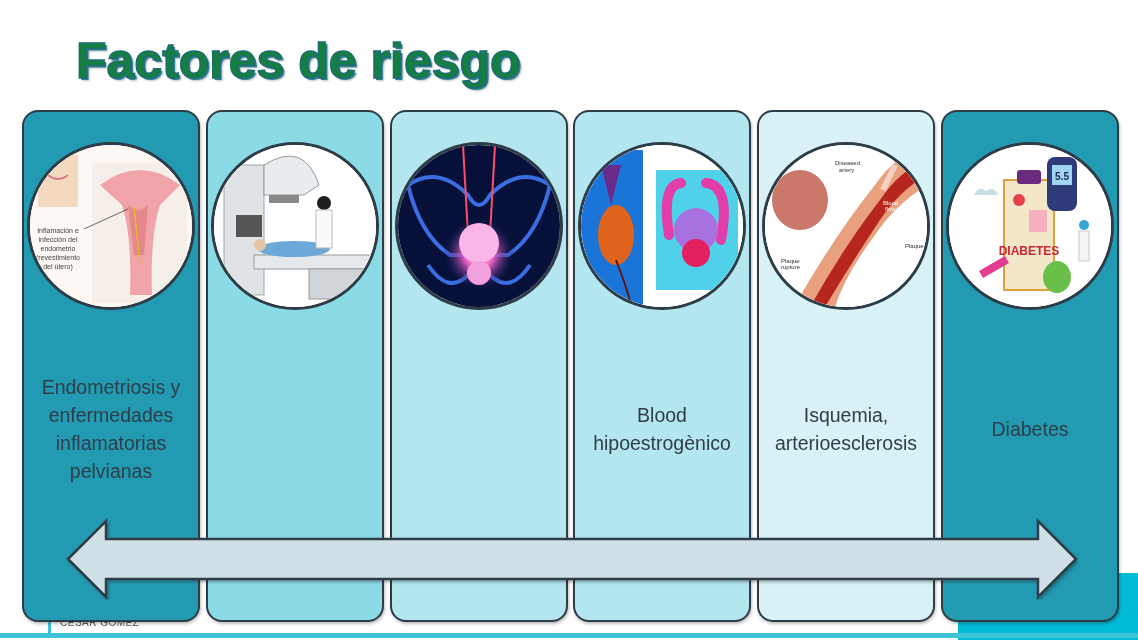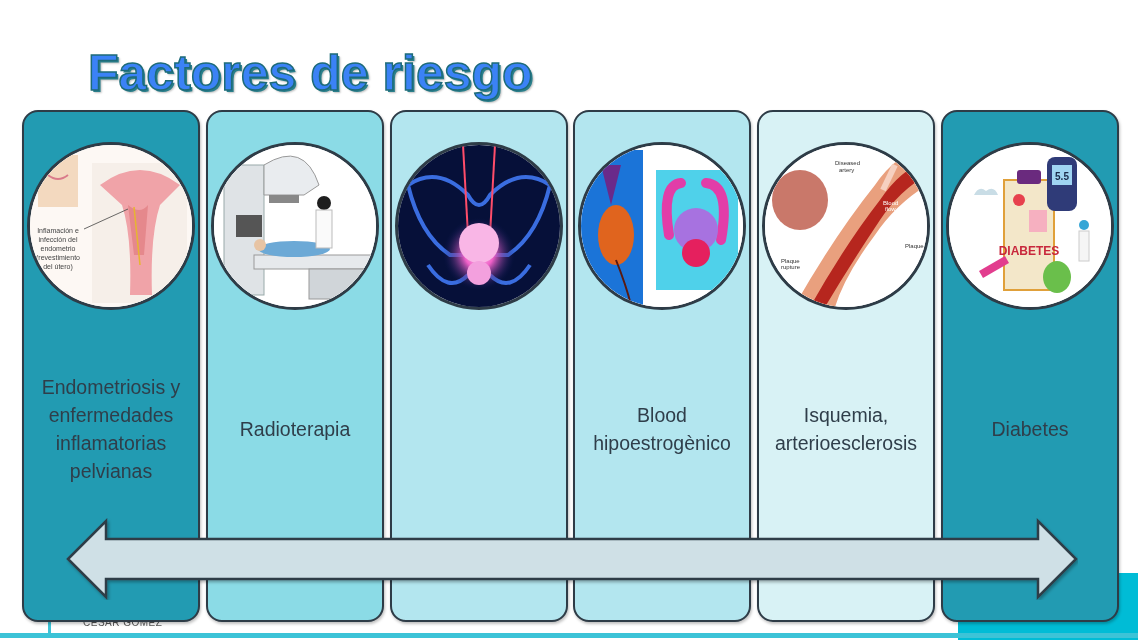--- a/index.html
+++ b/index.html
@@ -5,35 +5,34 @@
   html, body { margin:0; padding:0; }
   body {
     width:1138px; height:640px; position:relative; overflow:hidden;
     background:#ffffff;
     font-family:"Liberation Sans", sans-serif;
   }
   .title {
     position:absolute; left:72px; top:32px;
     font-family:"Liberation Sans", sans-serif;
     font-weight:bold; font-size:50px; letter-spacing:0px;
-    color:#3b82f6;
+    color:#15803d;
     -webkit-text-stroke:1.5px #1d6b78;
     text-shadow: 2px 2px 0 #2a7f8b, 3px 3px 2px rgba(0,0,0,0.25);
-    margin:16px; line-height:1;
+    margin:4px; line-height:1;
   }
   .footer-line {
     position:absolute; left:0; top:633px; width:1138px; height:5px; background:#3cc3d7;
   }
   .footer-vline {
     position:absolute; left:48px; top:592px; width:3px; height:46px; background:#3cc3d7;
   }
   .footer-author {
     position:absolute; left:60px; top:617px; font-size:10px; color:#555;
     letter-spacing:0.5px;
-    margin-left:23px;
   }
   .footer-block {
     position:absolute; left:958px; top:573px; width:180px; height:67px; background:#00bcd6;
   }
   .card {
     position:absolute; top:110px; width:178px; height:512px;
     border:2.5px solid #2e3c47; border-radius:16px; box-sizing:border-box;
     box-shadow: 1px 2px 3px rgba(0,0,0,0.25);
   }
   .card .pic {
@@ -91,21 +90,20 @@
       <rect x="55" y="50" width="30" height="8" fill="#888"></rect>
       <rect x="22" y="70" width="26" height="22" fill="#555"></rect>
       <rect x="40" y="110" width="120" height="14" fill="#e6e9ec" stroke="#999"></rect>
       <rect x="95" y="124" width="55" height="30" fill="#d0d5d9" stroke="#999"></rect>
       <ellipse cx="80" cy="104" rx="36" ry="8" fill="#6ca9d6"></ellipse>
       <circle cx="46" cy="100" r="6" fill="#e7c4a4"></circle>
       <circle cx="110" cy="58" r="7" fill="#1e1e1e"></circle>
       <rect x="102" y="65" width="16" height="38" fill="#fafafa" stroke="#bbb"></rect>
     </svg>
   </div>
-  <div class="label">Radioterapia</div>
 </div>
 
 <div class="card" style="left:390px;background:#b3e6ef;">
   <div class="pic">
     <svg width="162" height="162" viewBox="0 0 162 162">
       <defs>
         <radialGradient id="glow" cx="50%" cy="60%" r="40%">
           <stop offset="0%" stop-color="#ffe0f5"></stop>
           <stop offset="40%" stop-color="#f060c8"></stop>
           <stop offset="100%" stop-color="#0a1a5a" stop-opacity="0"></stop>

